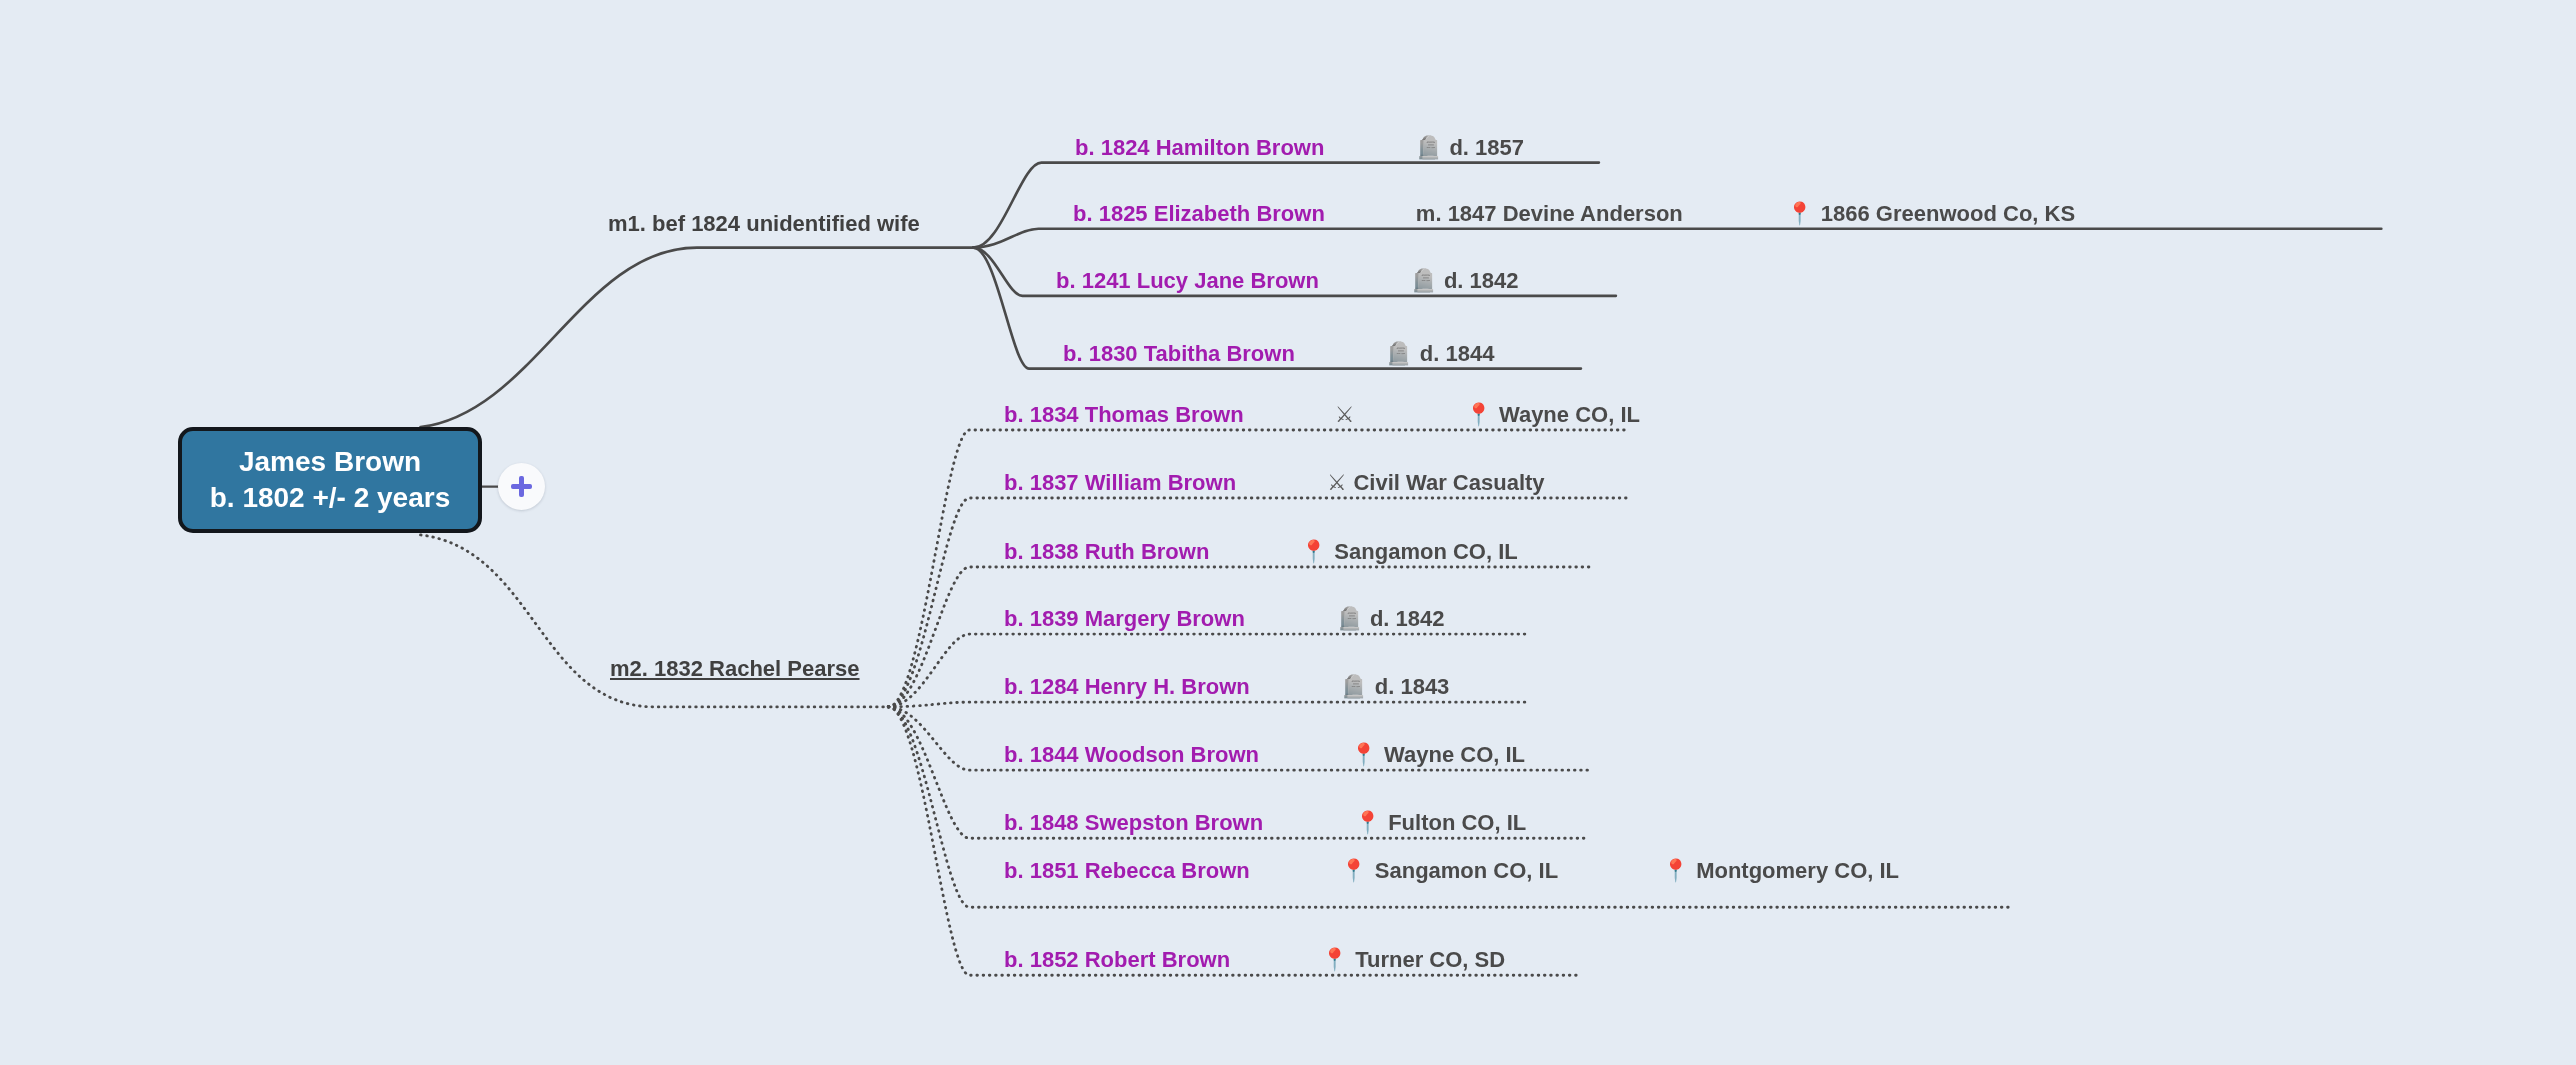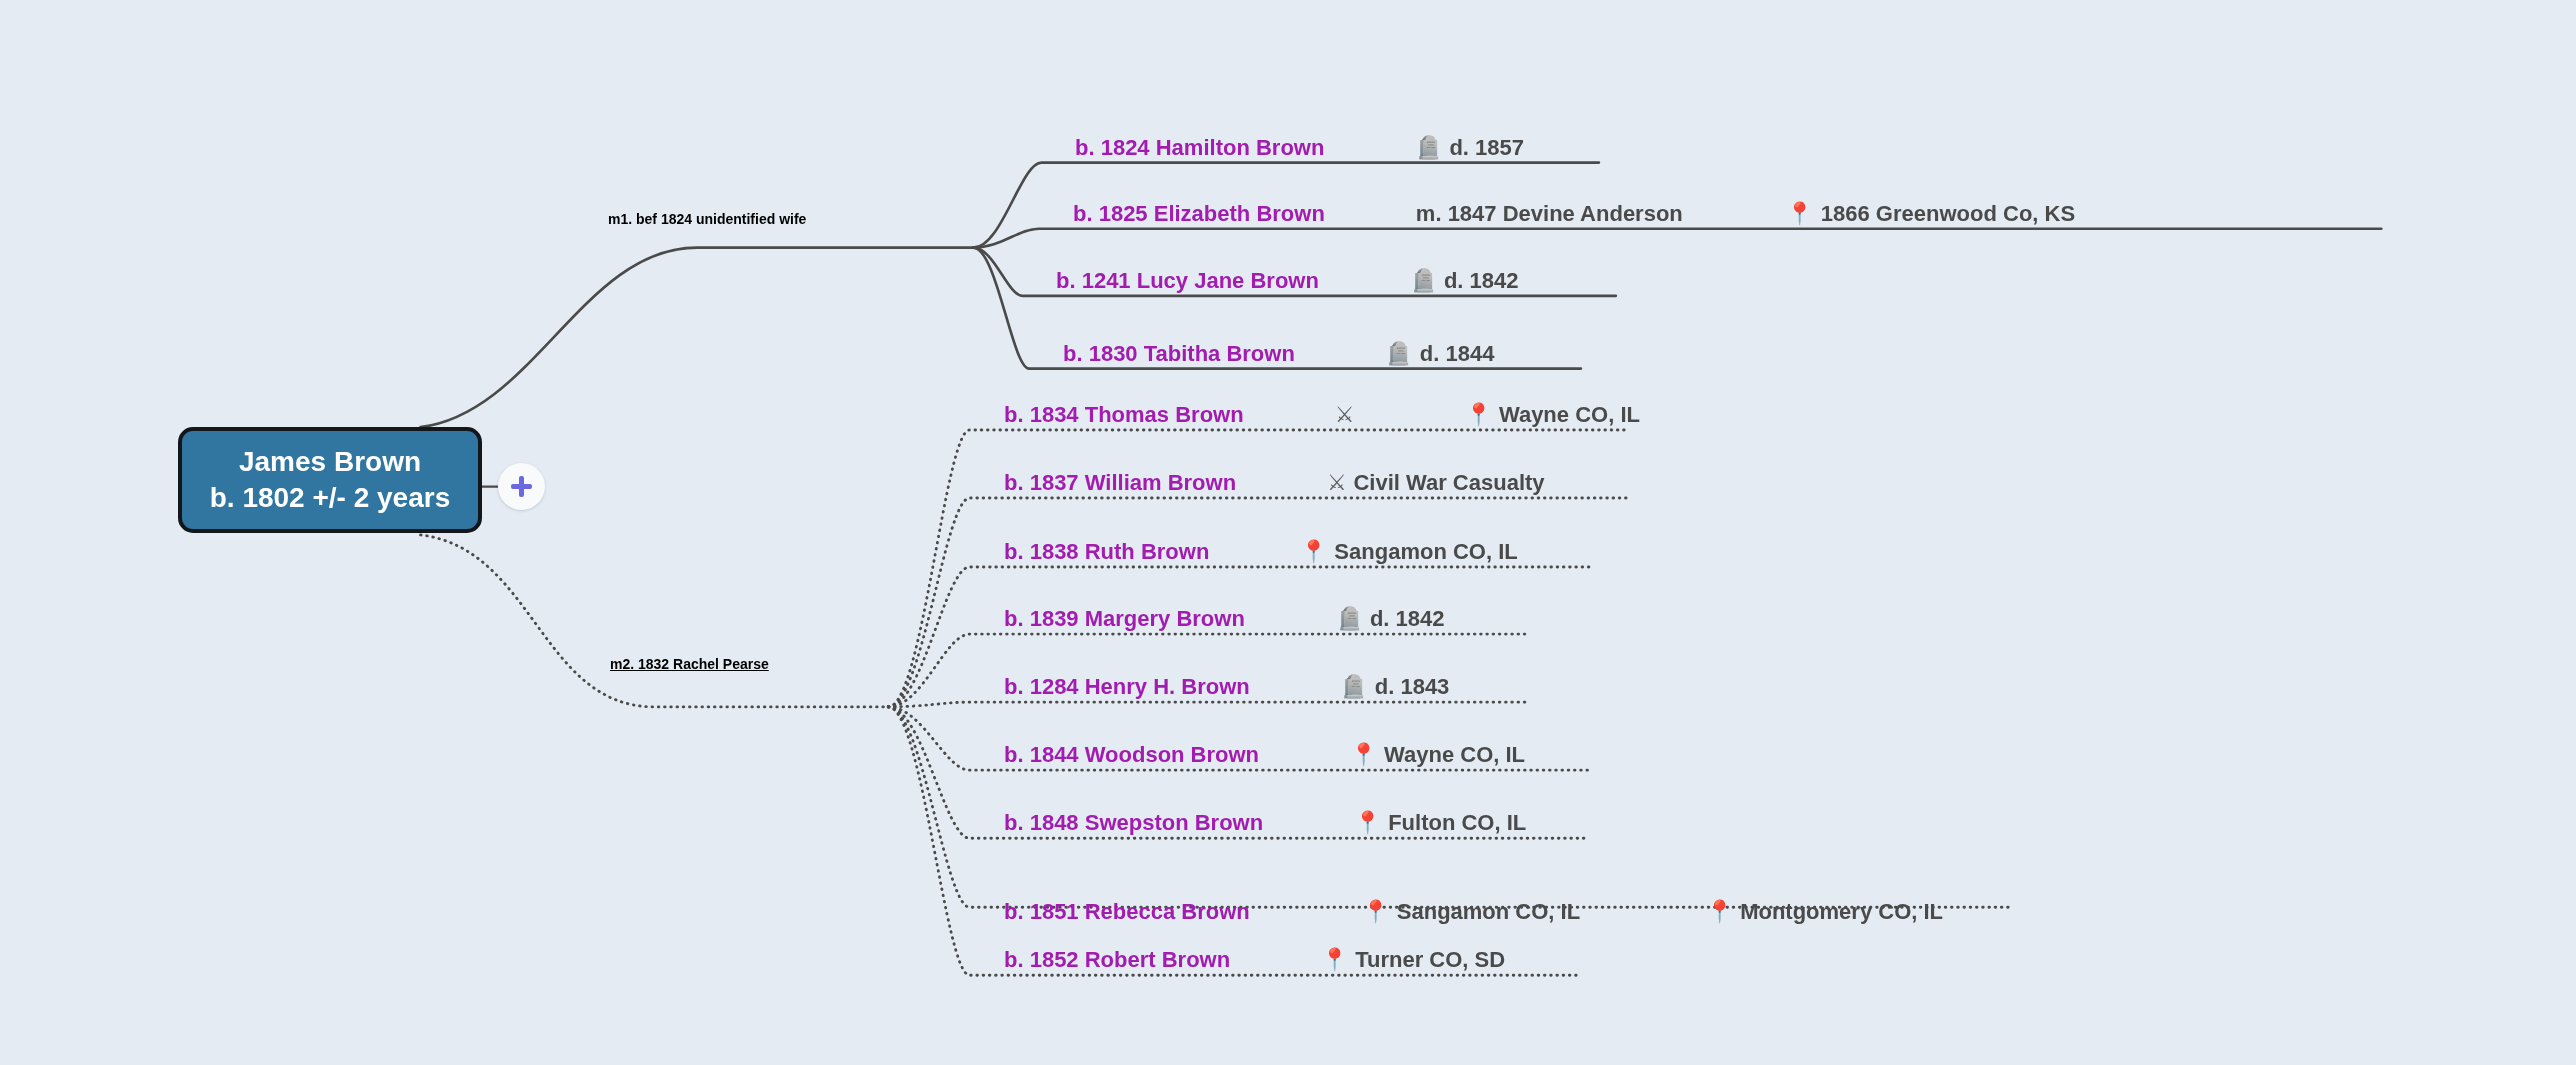--- a/index.html
+++ b/index.html
@@ -77,23 +77,23 @@
   #plus-button::before {
     left: 13.2px; top: 21px; width: 21px; height: 4.7px;
   }
   #plus-button::after {
     left: 21px; top: 13.2px; width: 4.7px; height: 21px;
   }
 
   
   .branch-label {
     position: absolute;
-    font-size: 14px;
-    font-weight: bold;
-    color: #000000;
+    font-size: 22px;
+    font-weight: bold;
+    color: #404040;
     white-space: nowrap;
     z-index: 4;
   }
 
   
   .child-row {
     position: absolute;
     display: flex;
     align-items: baseline;
     white-space: nowrap;
@@ -230,21 +230,21 @@
           <span>Wayne CO, IL</span>
         </span>
       </div>
       <div class="child-row" style="left: 1004px; top: 810px;">
         <span class="child-name">b. 1848 Swepston Brown</span>
         <span class="seg" style="margin-left: 91px;">
           <span class="ic">📍</span>
           <span>Fulton CO, IL</span>
         </span>
       </div>
-      <div class="child-row" style="left: 1004px; top: 899px; gap: 22px;">
+      <div class="child-row" style="left: 1004px; top: 858px;">
         <span class="child-name">b. 1851 Rebecca Brown</span>
         <span class="seg" style="margin-left: 91px;">
           <span class="ic">📍</span>
           <span>Sangamon CO, IL</span>
         </span>
         <span class="seg" style="margin-left: 104px;">
           <span class="ic">📍</span>
           <span>Montgomery CO, IL</span>
         </span>
       </div>

